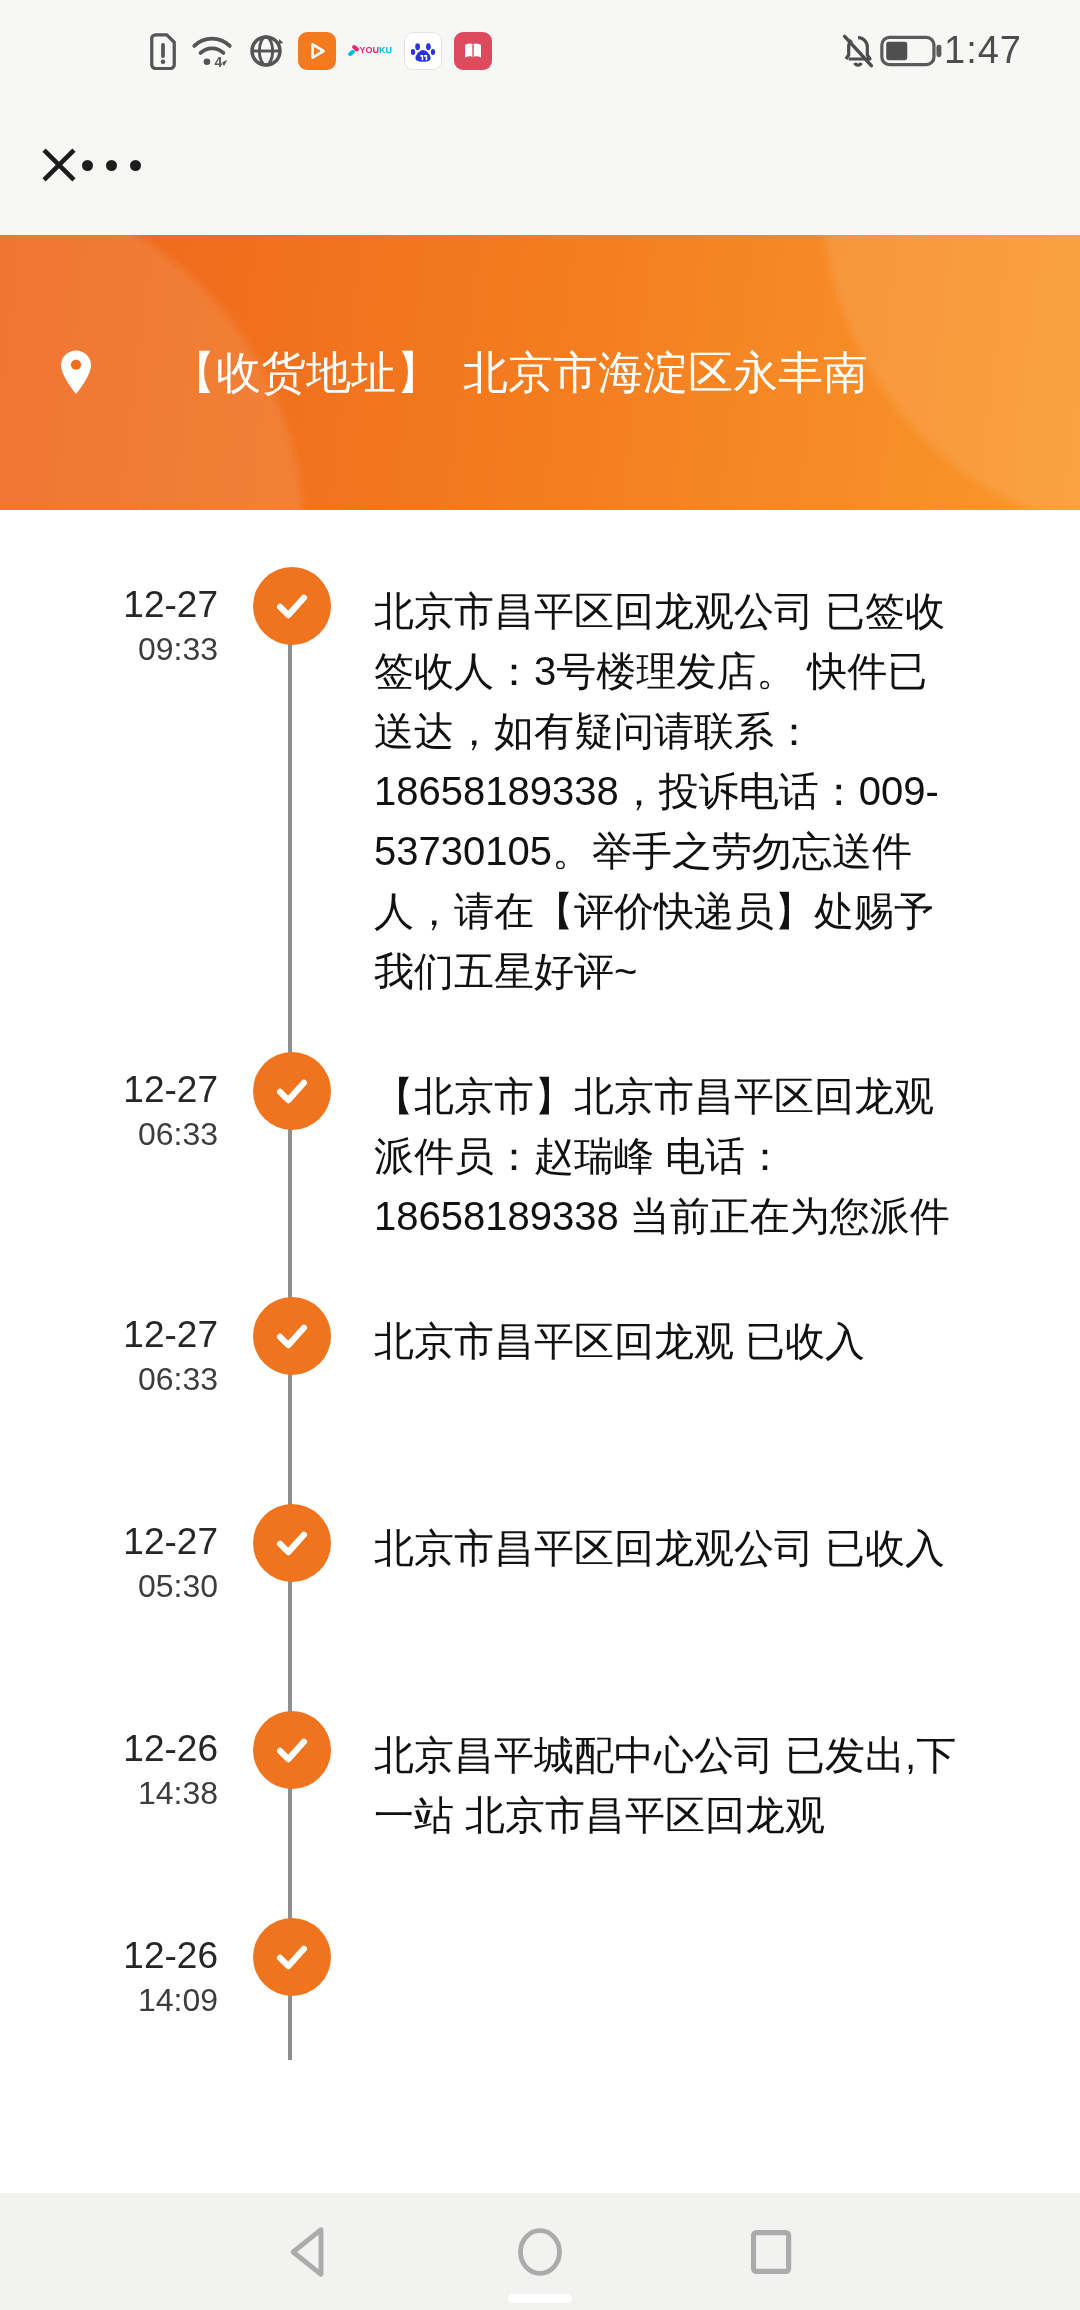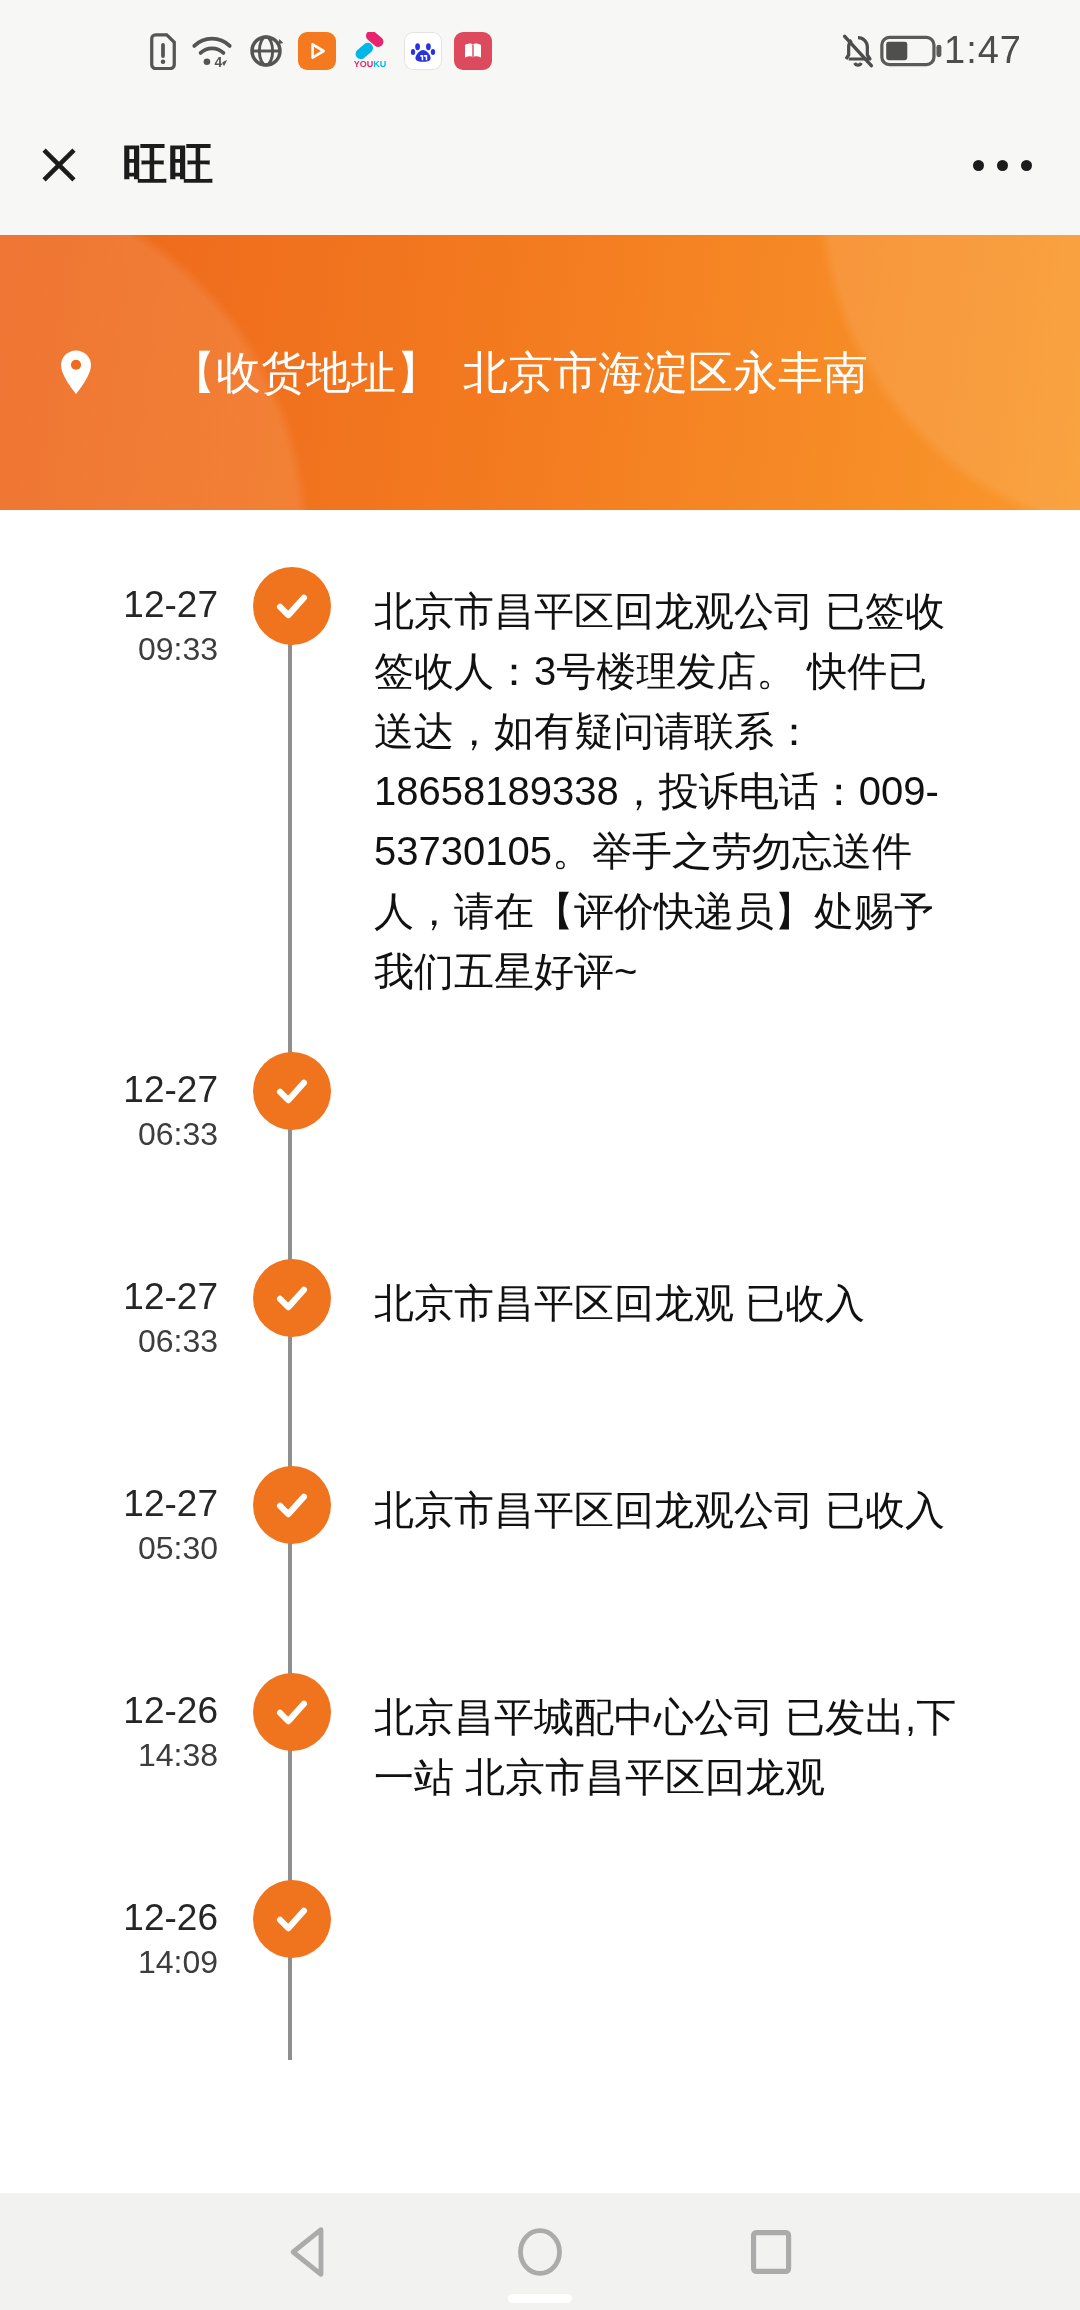--- a/index.html
+++ b/index.html
@@ -9,21 +9,21 @@
 
   
   .status-bar { height:95px; background:#f7f7f6; display:flex; align-items:center; justify-content:space-between; padding:6px 58px 0 148px; }
   .sb-left { display:flex; align-items:center; gap:12px; }
   .sb-right { display:flex; align-items:center; gap:2px; }
   .sb-time { font-size:38px; color:#4d4d4d; letter-spacing:1px; }
   .appicon { width:38px; height:38px; border-radius:9px; display:flex; align-items:center; justify-content:center; position:relative; }
   .appicon.video { background:#f57a1f; }
   .appicon.baidu { background:#ffffff; box-shadow:0 0 0 1px #e3e3e3 inset; }
   .appicon.book { background:#dd4a5d; }
-  .youku-wrap { display:flex; flex-direction:column; align-items:center; width:44px; }
+  .youku-wrap { display:flex; flex-direction:row; align-items:center; width:44px; }
   .youku-txt { font-size:9px; font-weight:bold; line-height:9px; letter-spacing:0; }
   .youku-txt .p1 { color:#e9246f; } .youku-txt .p2 { color:#00b7e8; }
 
   
   .app-header { height:140px; background:#f7f7f6; display:flex; align-items:center; padding:0 48px 0 36px; }
   .close-btn,.more-btn,.back-btn { background:none; border:none; cursor:pointer; display:flex; align-items:center; justify-content:center; padding:0; }
   .app-title { font-size:46px; font-weight:600; color:#1c1c1c; margin-left:40px; flex:1; text-align:left; }
   .more-dots { display:flex; gap:13px; }
   .more-dots i { width:11px; height:11px; border-radius:50%; background:#1c1c1c; }
 
@@ -140,21 +140,20 @@
 
   <div class="app-header">
     <button class="close-btn" aria-label="close">
       <span>
         <svg width="46" height="46" viewBox="0 0 40 40">
             <line x1="7" y1="7" x2="33" y2="33" stroke="#1c1c1c" stroke-width="4"></line>
             <line x1="33" y1="7" x2="7" y2="33" stroke="#1c1c1c" stroke-width="4"></line>
           </svg>
       </span>
     </button>
-    <div class="app-title">旺旺</div>
     <button class="more-btn" aria-label="more">
       <span class="more-dots">
           <i></i>
           <i></i>
           <i></i>
         </span>
     </button>
   </div>
 
 
@@ -197,20 +196,23 @@
         <div class="entry-date">12-27</div>
         <div class="entry-time">06:33</div>
       </div>
       <div>
         <div class="entry-marker">
           <svg width="44" height="44" viewBox="0 0 24 24">
               <polyline points="5.5,12.5 10,17 18.5,7.5" fill="none" stroke="#ffffff" stroke-width="3.4" stroke-linecap="round" stroke-linejoin="round"></polyline>
             </svg>
         </div>
       </div>
+      <div class="entry-text">【北京市】北京市昌平区回龙观
+派件员：赵瑞峰 电话：
+18658189338 当前正在为您派件</div>
     </div>
 
     <div class="entry">
       <div class="entry-when">
         <div class="entry-date">12-27</div>
         <div class="entry-time">06:33</div>
       </div>
       <div>
         <div class="entry-marker">
           <svg width="44" height="44" viewBox="0 0 24 24">

